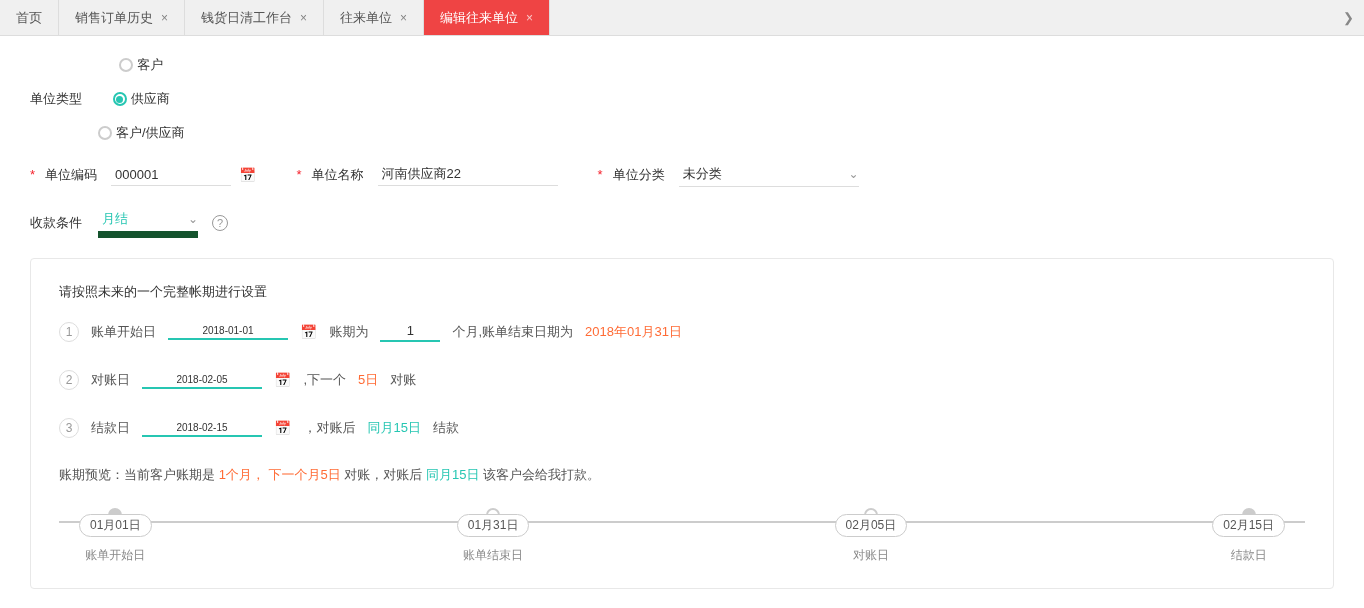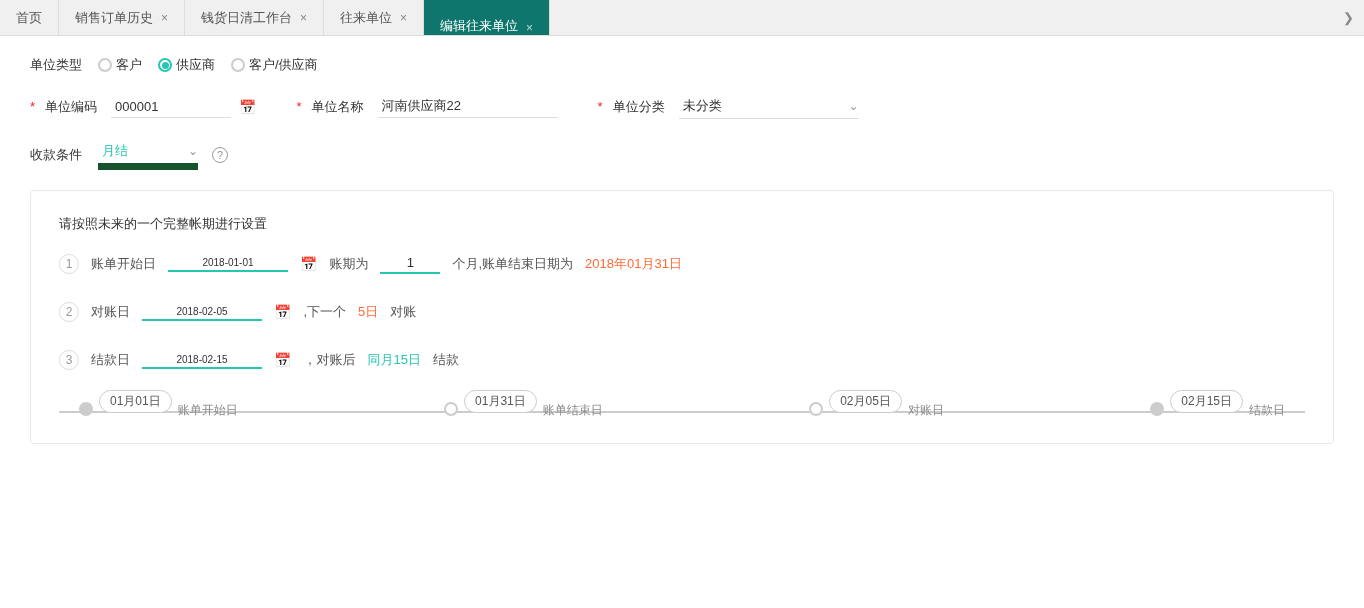--- a/index.html
+++ b/index.html
@@ -20,23 +20,22 @@
       cursor: pointer;
       border-right: 1px solid #ddd;
       white-space: nowrap;
       font-size: 13px;
       color: #555;
       background: #f0f0f0;
       position: relative;
       user-select: none;
     }
     .tab.active {
-      background: #0f766e;
+      background: #ef4444;
       color: #fff;
-      align-items: flex-end;
     }
     .tab .close-btn {
       margin-left: 8px;
       font-size: 12px;
       cursor: pointer;
       opacity: 0.7;
     }
     .tab.active .close-btn { color: #fff; }
     .tab-expand {
       display: flex;
@@ -63,21 +62,21 @@
       gap: 10px;
     }
     .form-label {
       color: #333;
       white-space: nowrap;
       margin-right: 6px;
     }
     .required-star { color: #f5222d; margin-right: 2px; }
 
     
-    .radio-group { display: flex; align-items: center; gap: 16px; }
+    .radio-group { display: flex; align-items: center; gap: 16px; flex-direction: column; }
     .radio-item { display: flex; align-items: center; gap: 4px; cursor: pointer; }
     .radio-circle {
       width: 14px; height: 14px; border-radius: 50%;
       border: 2px solid #ccc;
       display: flex; align-items: center; justify-content: center;
     }
     .radio-circle.checked { border-color: #26c6b2; }
     .radio-circle.checked::after {
       content: '';
       width: 7px; height: 7px;
@@ -217,21 +216,21 @@
     .timeline-points {
       display: flex;
       align-items: flex-start;
       justify-content: space-between;
       width: 100%;
       position: relative;
       z-index: 1;
     }
     .timeline-point {
       display: flex;
-      flex-direction: row;
+      flex-direction: column;
       align-items: center;
       gap: 6px;
     }
     .tl-dot {
       width: 14px; height: 14px;
       border-radius: 50%;
       border: 2px solid #ccc;
       background: #fff;
     }
     .tl-label-box {
@@ -352,20 +351,28 @@
     <div class="step-row">
       <div class="step-num">3</div>
       <span class="step-label">结款日</span>
       <input class="step-input" value="2018-02-15" style="">
       <span class="cal-icon">📅</span>
       <span class="step-desc">，对账后</span>
       <span class="highlight-cyan">同月15日</span>
       <span class="step-desc">结款</span>
     </div>
 
+    <div class="preview-text">
+      <span>账期预览：当前客户账期是</span>
+      <span class="highlight-orange">1个月，</span>
+      <span class="highlight-orange">下一个月5日</span>
+      <span>对账，对账后</span>
+      <span class="highlight-cyan">同月15日</span>
+      <span>该客户会给我打款。</span>
+    </div>
 
     <div class="timeline-wrap">
       <div class="timeline-line"></div>
       <div class="timeline-points">
 
         <div class="timeline-point">
           <div class="tl-dot tl-dot-start"></div>
           <div class="tl-label-box">01月01日</div>
           <div class="tl-caption">账单开始日</div>
         </div>

